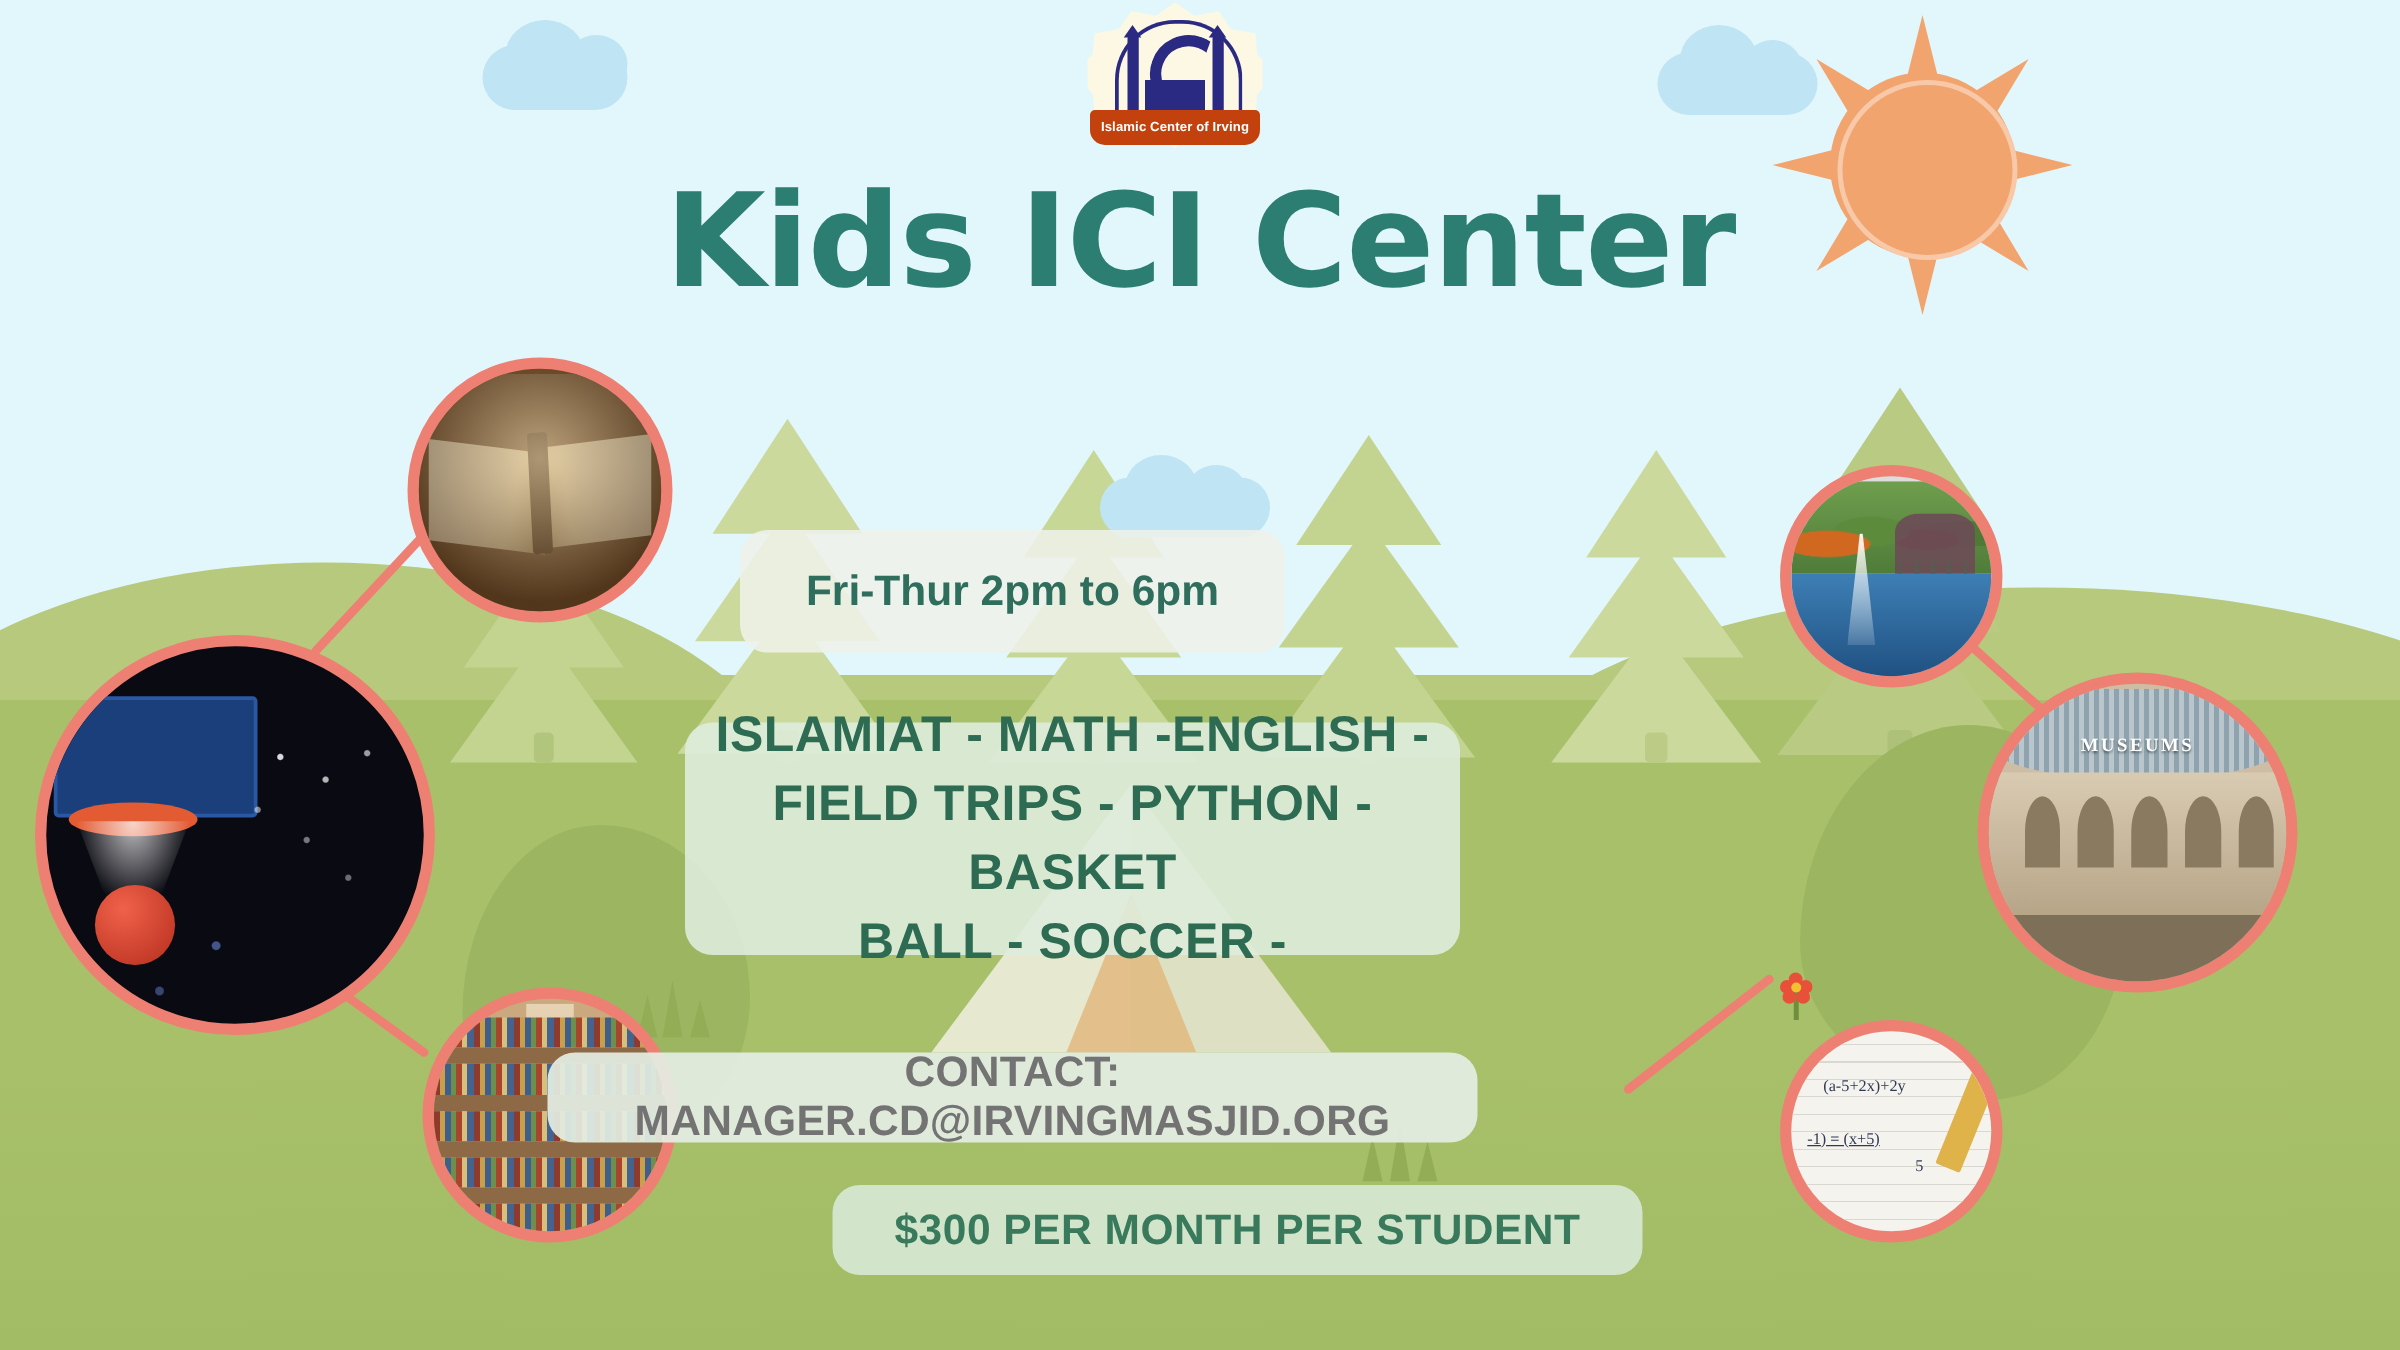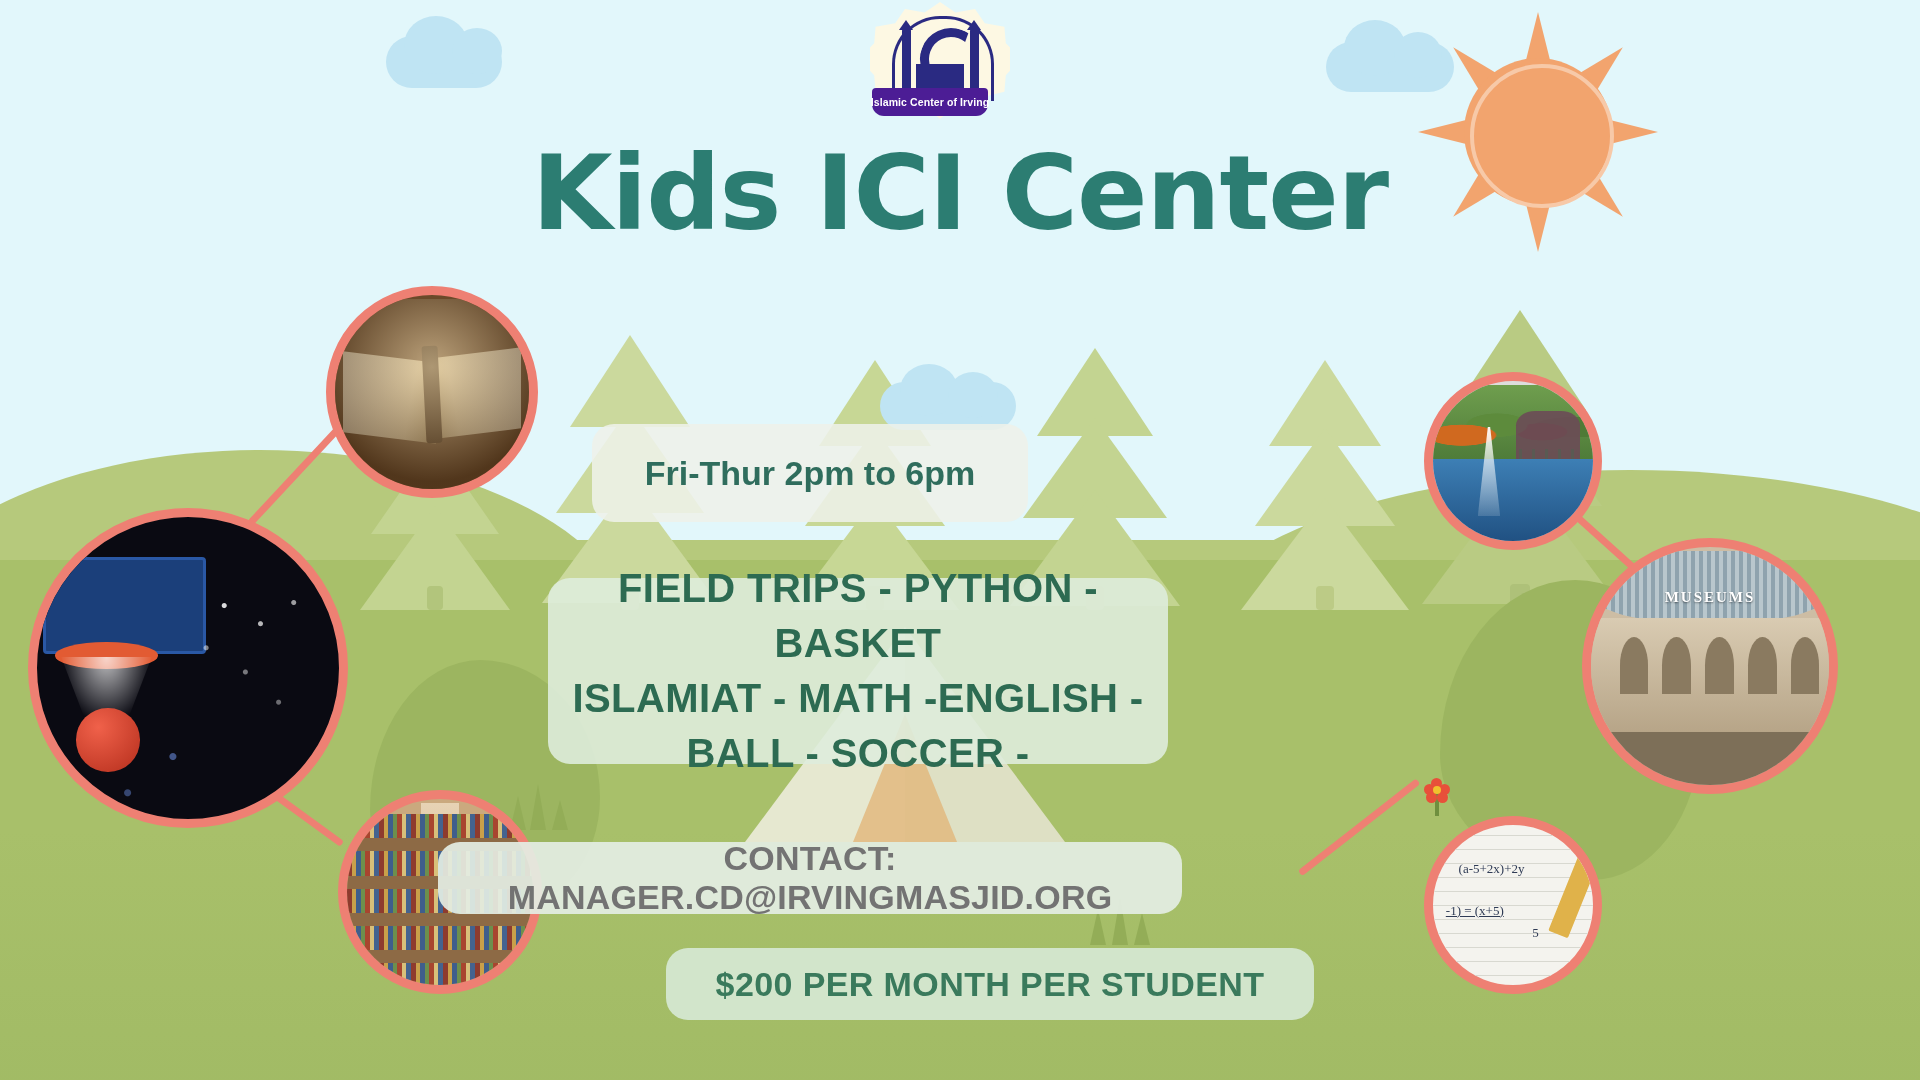--- a/index.html
+++ b/index.html
@@ -90,22 +90,22 @@
   .logo .crescent{
     position:absolute;left:60px;top:26px;width:44px;height:44px;
     border-radius:50%;border:9px solid #2a2a82;
     clip-path:polygon(0 0,62% 0,62% 100%,0 100%);
     transform:rotate(20deg);
   }
   .logo .mosque-body{
     position:absolute;left:56px;top:62px;width:48px;height:34px;background:#2a2a82;
   }
   .logo .banner{
-    position:absolute;left:12px;top:86px;width:116px;height:28px;
-    background:#4c1d95;border-radius:4px 4px 12px 12px;
+    position:absolute;left:12px;top:86px;width:136px;height:28px;
+    background:#c2410c;border-radius:4px 4px 12px 12px;
     display:flex;align-items:center;justify-content:center;
   }
   .logo .banner span{
     color:#fff;font-size:10.5px;font-weight:bold;letter-spacing:.1px;
     font-family:"Liberation Sans",sans-serif;white-space:nowrap;
   }
 
   
   .title{
     position:absolute;left:0;top:140px;width:1920px;text-align:center;
@@ -471,27 +471,27 @@
   </div>
 
   <div class="panel panel-dates">
     <div>
       <div>Fri-Thur 2pm to 6pm</div>
     </div>
   </div>
 
   <div class="panel panel-subjects">
     <div>
+      <div>ISLAMIAT - MATH -ENGLISH -</div>
       <div>FIELD TRIPS - PYTHON - BASKET</div>
-      <div>ISLAMIAT - MATH -ENGLISH -</div>
       <div>BALL - SOCCER -</div>
     </div>
   </div>
 
   <div class="panel panel-contact">
     <span>CONTACT: MANAGER.CD@IRVINGMASJID.ORG</span>
   </div>
 
   <div class="panel panel-price">
-    <span>$200 PER MONTH PER STUDENT</span>
+    <span>$300 PER MONTH PER STUDENT</span>
   </div>
 
 </div>
 
 </body></html>

